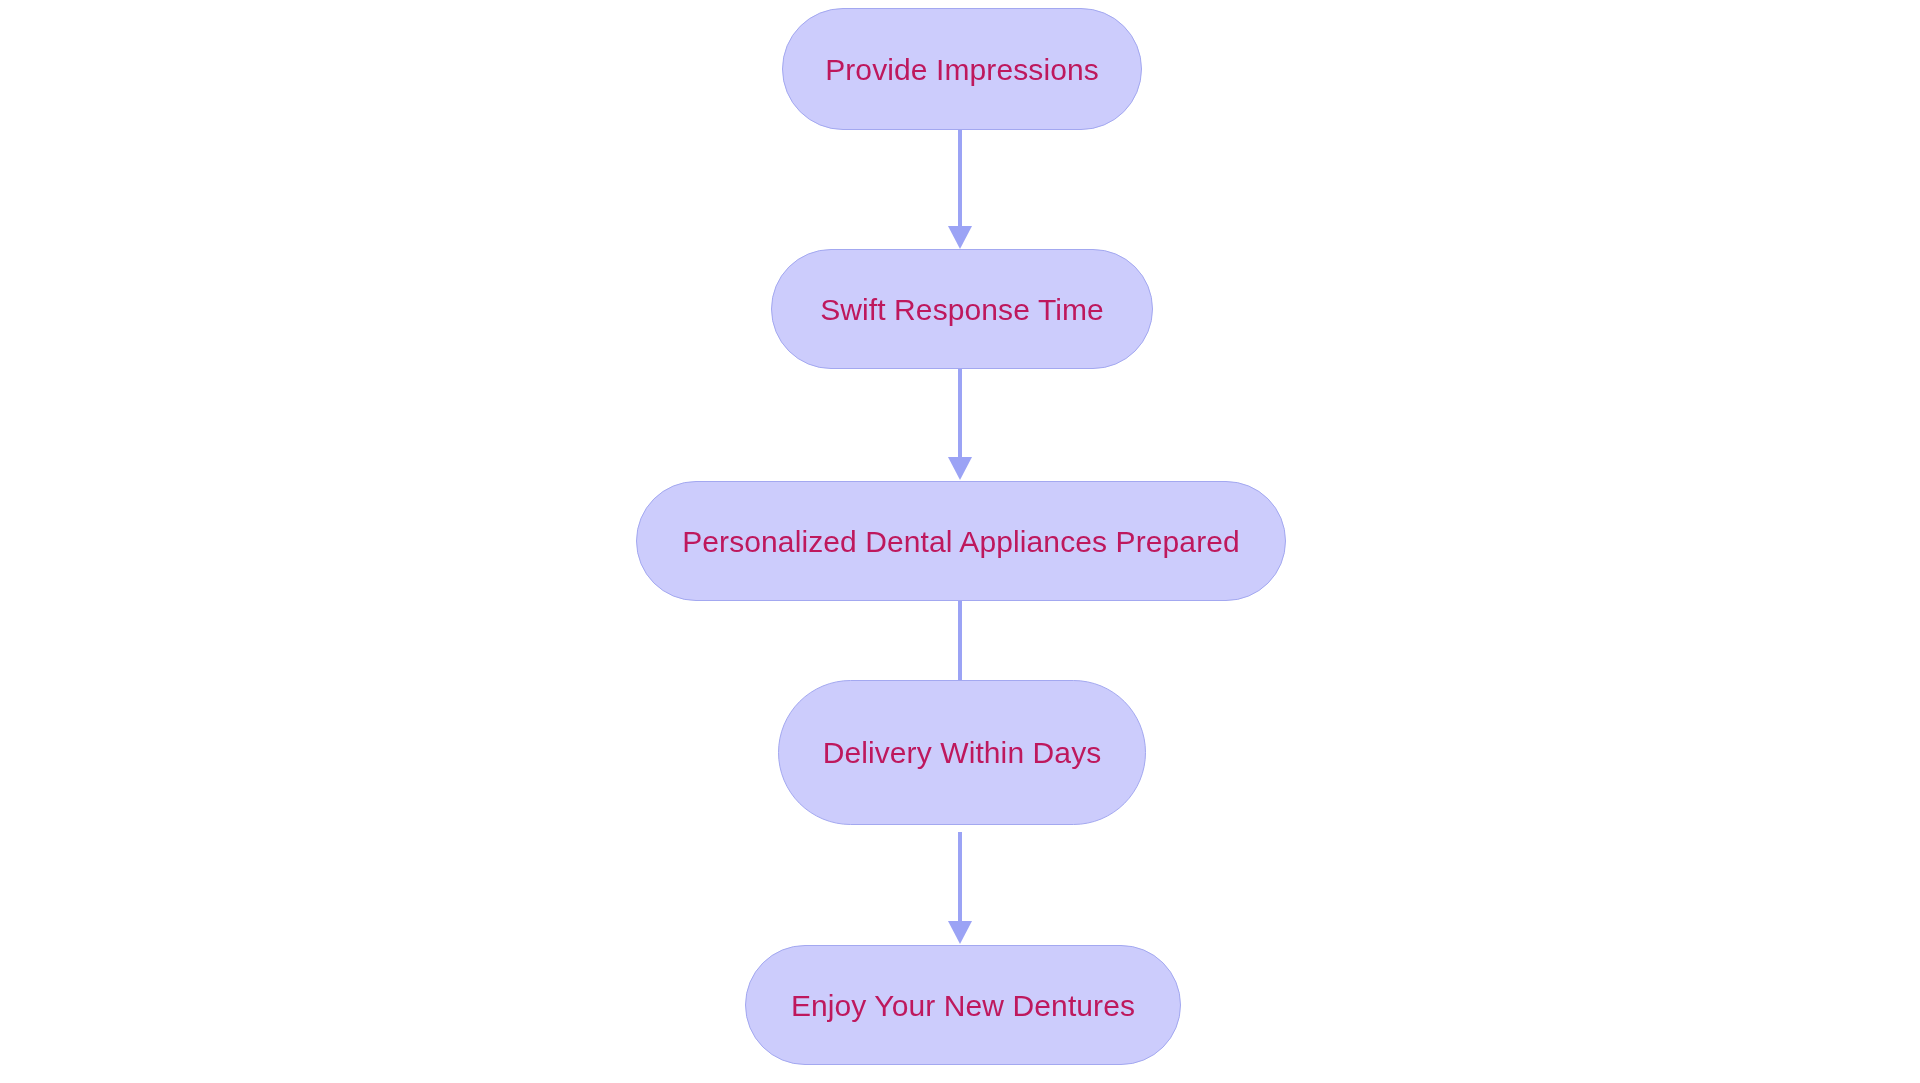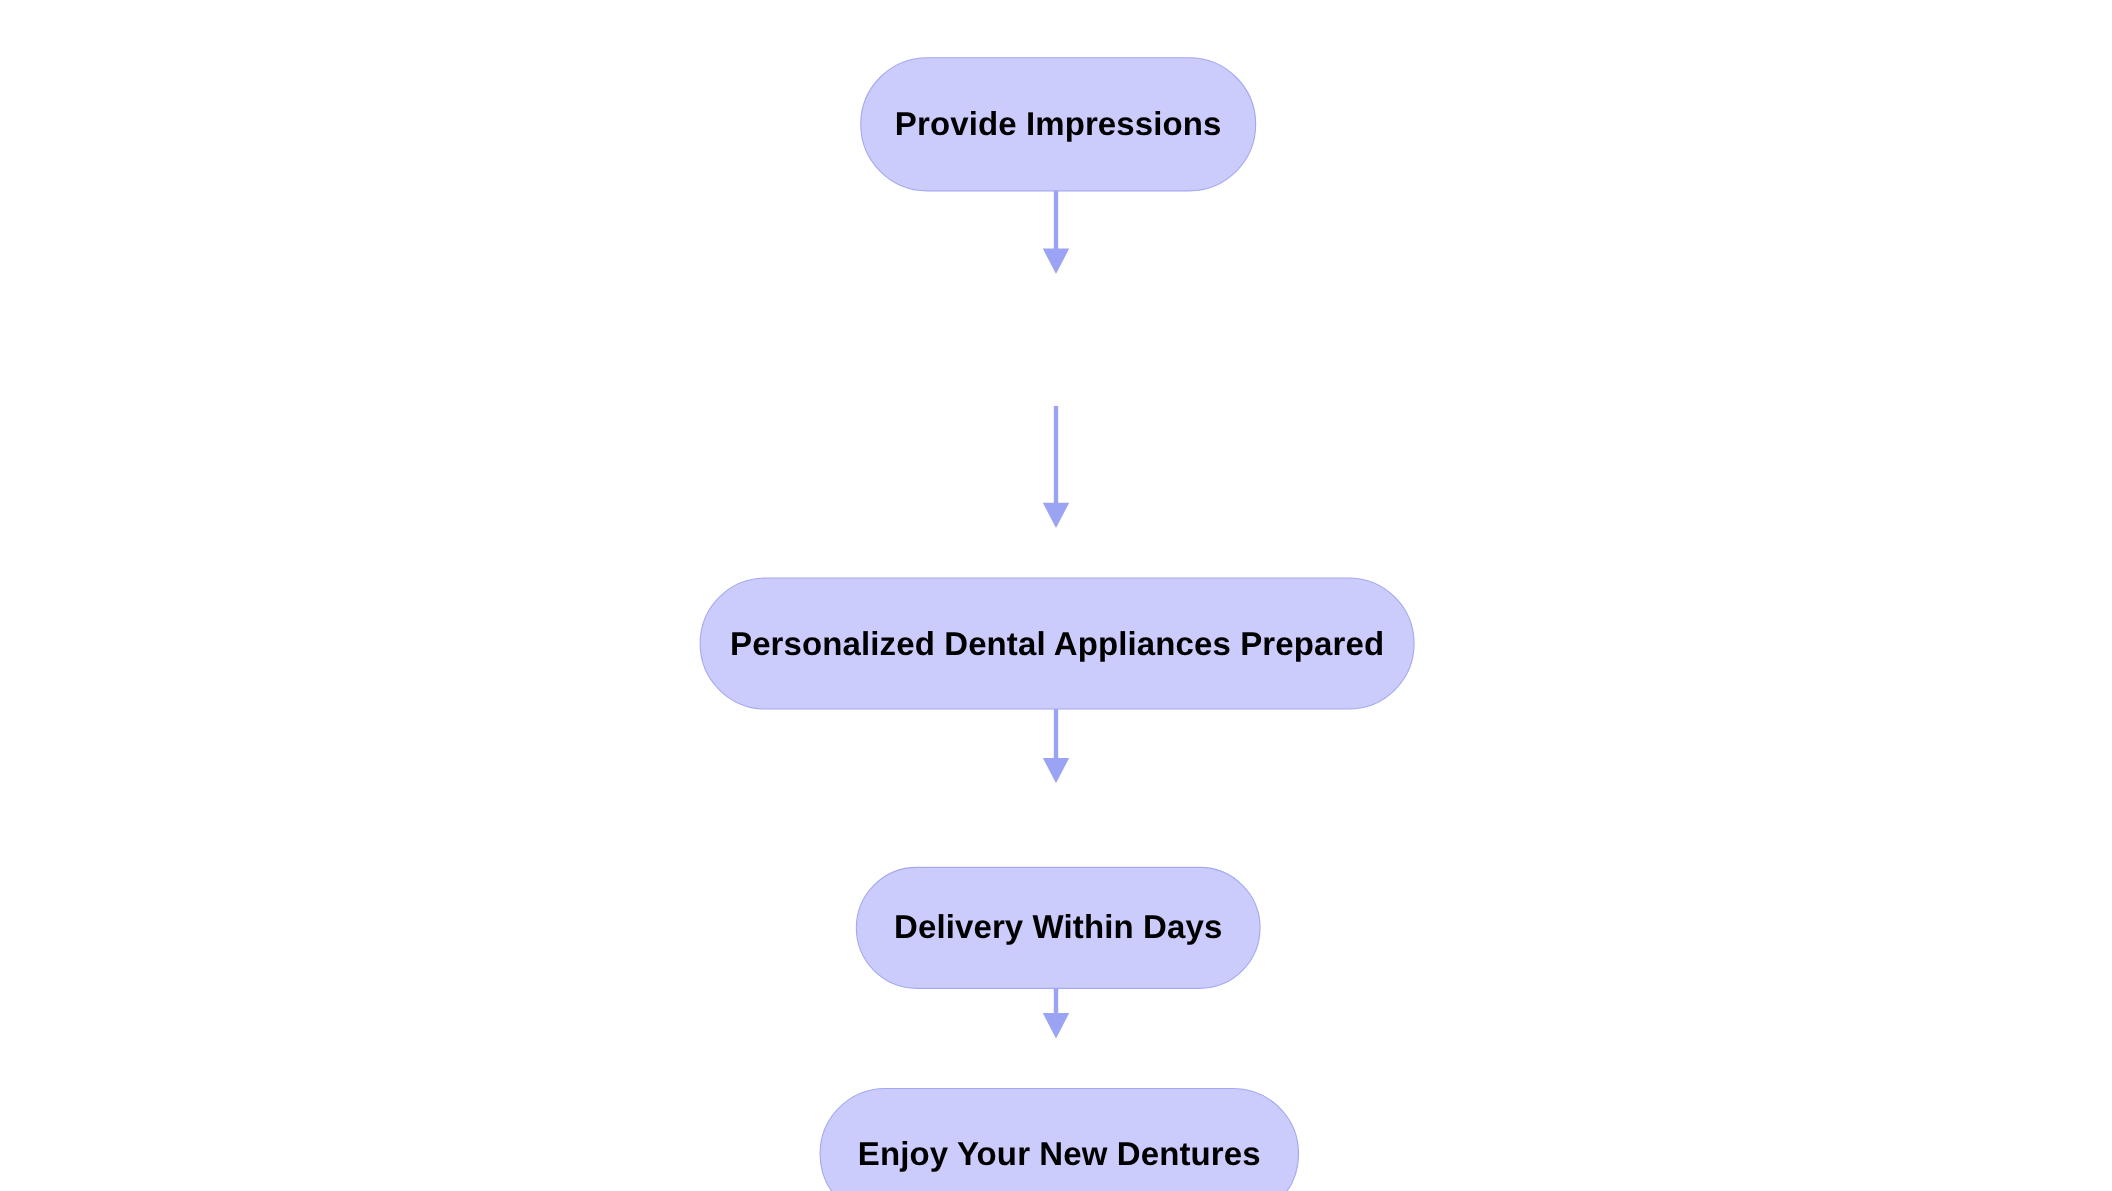--- a/index.html
+++ b/index.html
@@ -25,29 +25,28 @@
   .node {
     position: absolute;
     box-sizing: border-box;
     background: #ccccfc;
     border: 1.6px solid #a3a8f0;
     border-radius: 9999px;
     display: flex;
     align-items: center;
     justify-content: center;
     text-align: center;
-    color: #000000;
+    color: #be185d;
     font-family: "Liberation Sans", sans-serif;
     font-size: 30px;
-    font-weight: 700;
+    font-weight: 400;
     letter-spacing: 0.1px;
     white-space: nowrap;
     line-height: 1.1;
     user-select: none;
-    margin-top: 44px;
   }
 
   .edge {
     position: absolute;
     overflow: visible;
   }
 
   .edge svg {
     display: block;
     overflow: visible;
@@ -94,26 +93,29 @@
     <svg width="34" height="113" viewBox="0 0 34 113" aria-hidden="true">
       <line class="edge-line" x1="17" y1="0" x2="17" y2="93"></line>
       <polygon class="edge-head" points="17,112 5,89 29,89"></polygon>
     </svg>
   </div>
 
   <div class="node" style="left:782px; top:8px; width:360px; height:122px;">
     <span>Provide Impressions</span>
   </div>
 
+  <div class="node" style="left:771px; top:249px; width:382px; height:120px;">
+    <span>Swift Response Time</span>
+  </div>
 
   <div class="node" style="left:636px; top:481px; width:650px; height:120px;">
     <span>Personalized Dental Appliances Prepared</span>
   </div>
 
-  <div class="node" style="left:778px; top:744px; width:368px; height:111px;">
+  <div class="node" style="left:778px; top:680px; width:368px; height:145px;">
     <span>Delivery Within Days</span>
   </div>
 
   <div class="node" style="left:745px; top:945px; width:436px; height:120px;text-align:center;">
     <span>Enjoy Your New Dentures</span>
   </div>
 
 </div>
 
 </body></html>

